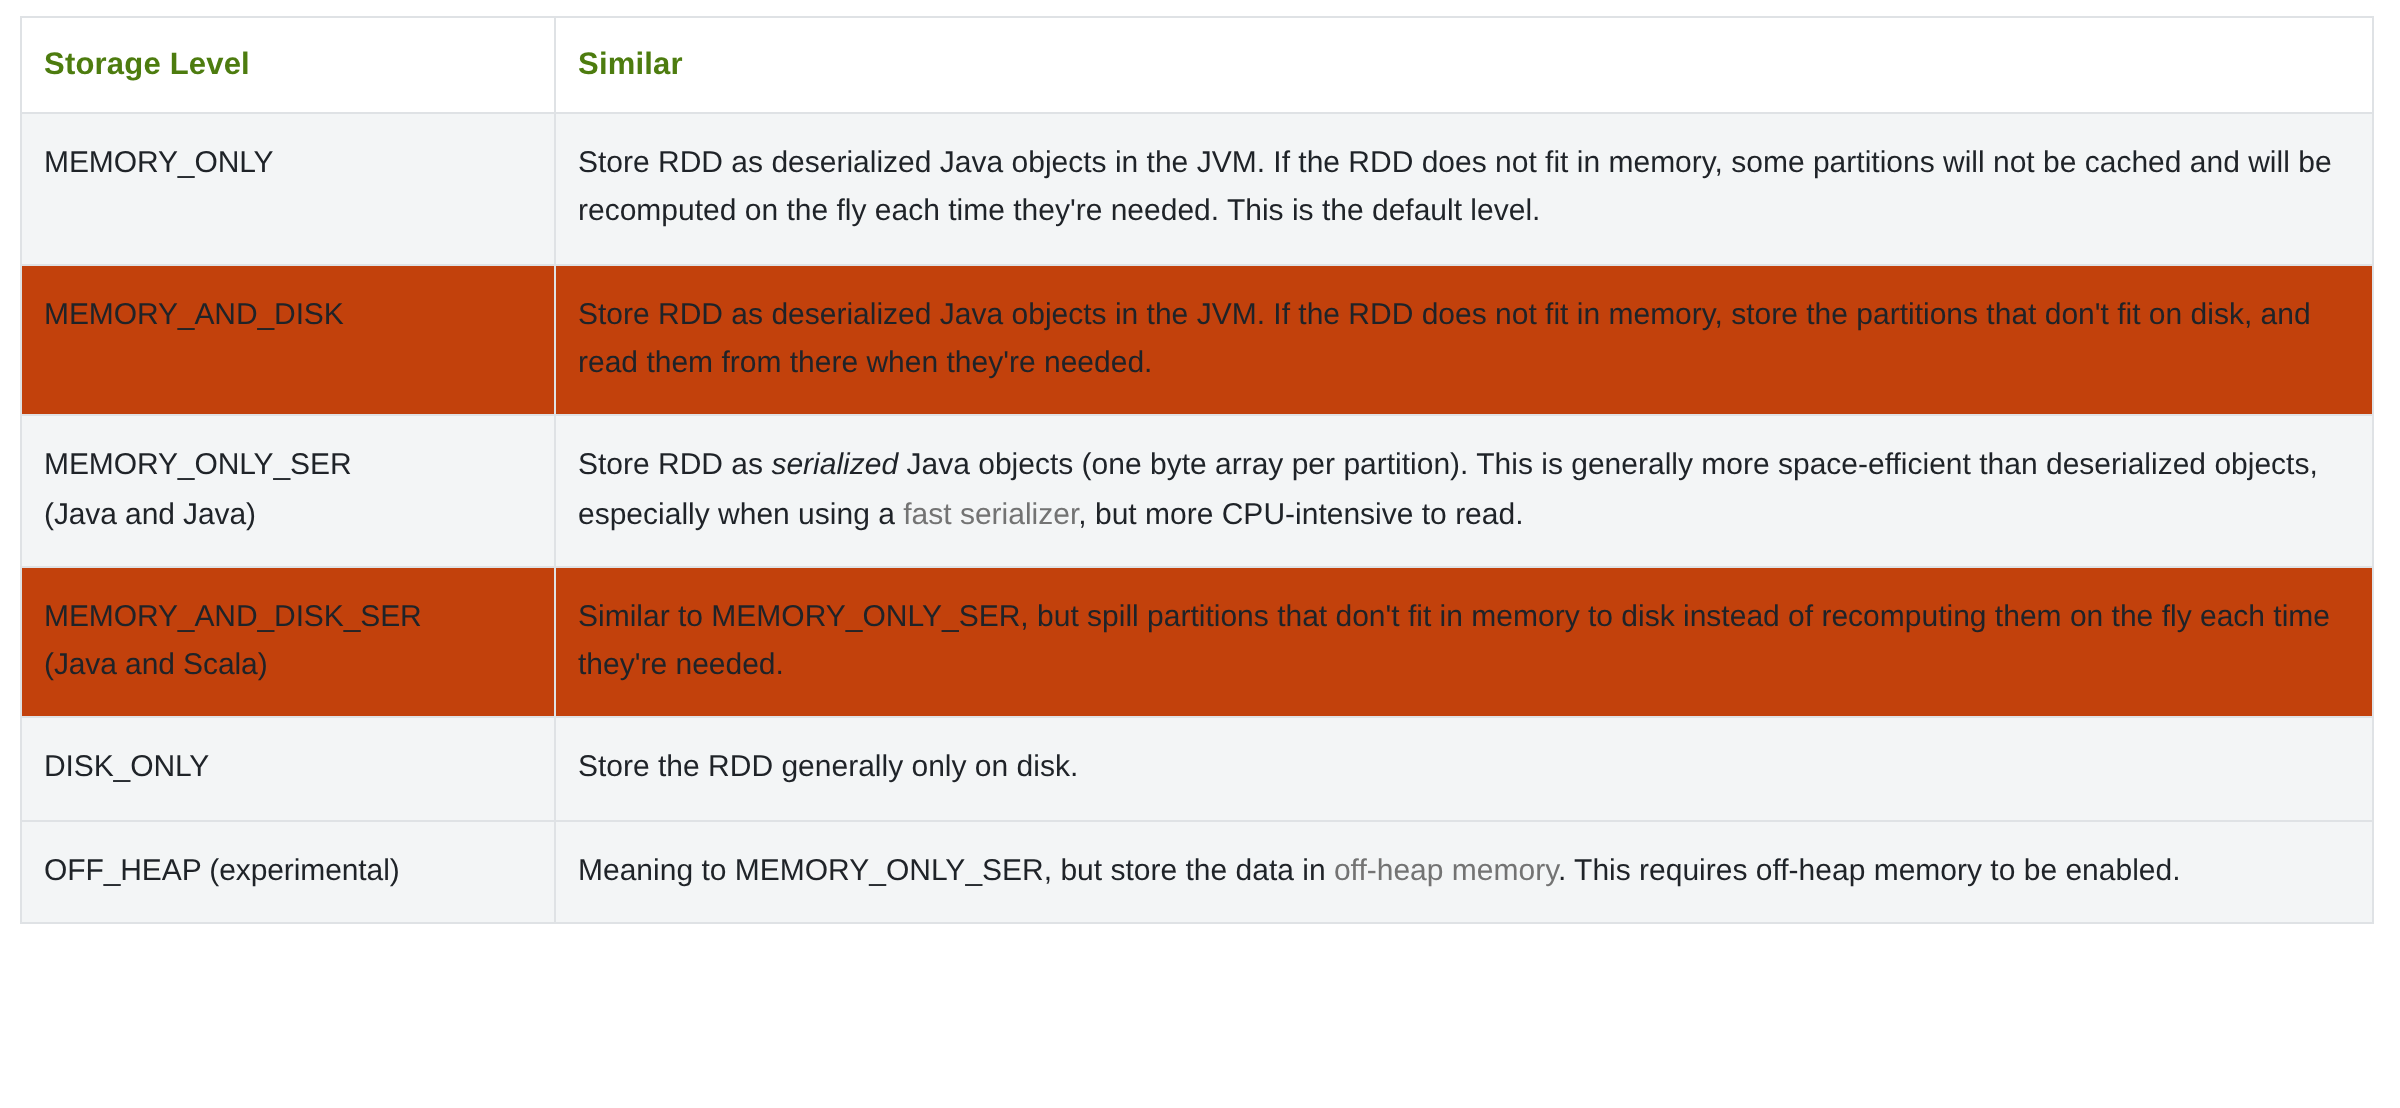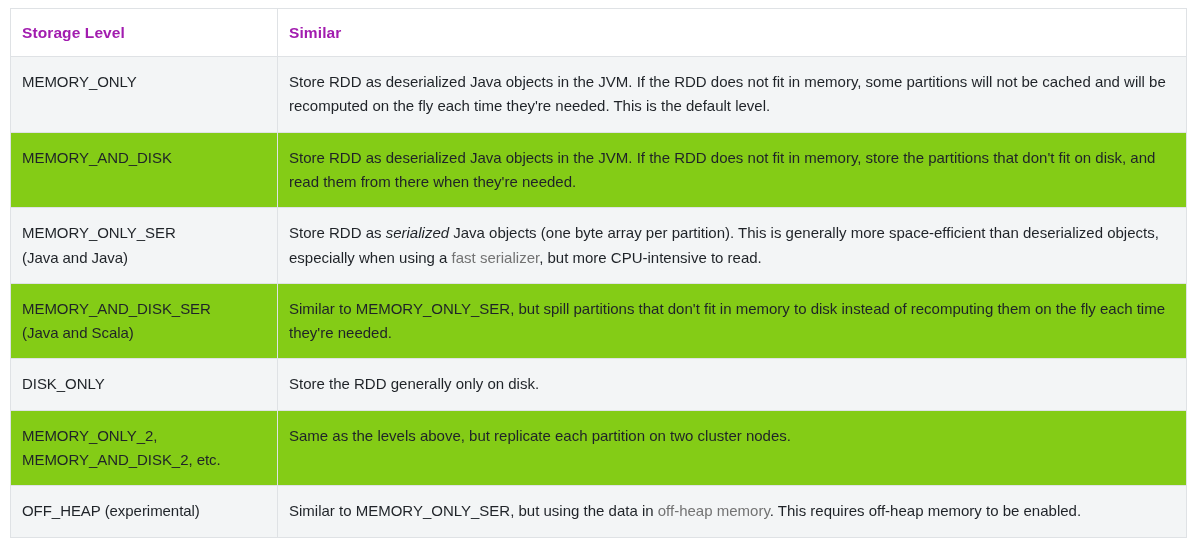--- a/index.html
+++ b/index.html
@@ -45,29 +45,29 @@
     color: #1f2328;
     font-weight: normal;
   }
 
   table.storage-table thead th {
     background: #ffffff;
     font-weight: bold;
     font-size: 15.5px;
     padding-top: 11px;
     padding-bottom: 11px;
-    color: #a21caf;
+    color: #4d7c0f;
     letter-spacing: 0.1px;
   }
 
   table.storage-table tbody tr.row-alt > td {
     background: #f3f5f6;
   }
   table.storage-table tbody tr.row-plain > td {
-    background: #84cc16;
+    background: #c2410c;
   }
 
   td.cell-level {
     white-space: pre-line;
     word-break: break-word;
     letter-spacing: -0.05px;
   }
 
   td.cell-meaning {
     padding-right: 14px;
@@ -112,24 +112,19 @@
         </tr>
         <tr class="row-plain">
           <td class="cell-level">MEMORY_AND_DISK_SER
 (Java and Scala)</td>
           <td class="cell-meaning"><span>Similar to MEMORY_ONLY_SER, but spill partitions that don't fit in memory to disk instead of recomputing them on the fly each time they're needed.</span></td>
         </tr>
         <tr class="row-alt">
           <td class="cell-level">DISK_ONLY</td>
           <td class="cell-meaning"><span>Store the RDD generally only on disk.</span></td>
         </tr>
-        <tr class="row-plain">
-          <td class="cell-level">MEMORY_ONLY_2,
-MEMORY_AND_DISK_2, etc.</td>
-          <td class="cell-meaning"><span>Same as the levels above, but replicate each partition on two cluster nodes.</span></td>
-        </tr>
         <tr class="row-alt">
           <td class="cell-level">OFF_HEAP (experimental)</td>
-          <td class="cell-meaning"><span>Similar to MEMORY_ONLY_SER, but using the data in </span><a class="doc-link">off-heap memory</a><span>. This requires off-heap memory to be enabled.</span></td>
+          <td class="cell-meaning"><span>Meaning to MEMORY_ONLY_SER, but store the data in </span><a class="doc-link">off-heap memory</a><span>. This requires off-heap memory to be enabled.</span></td>
         </tr>
       </tbody>
   </table>
 </div>
 
 </body></html>

